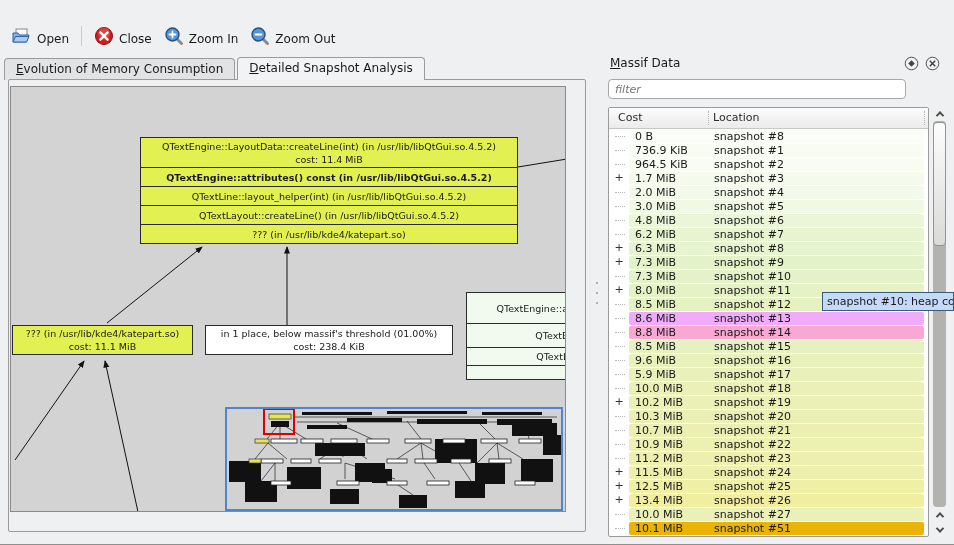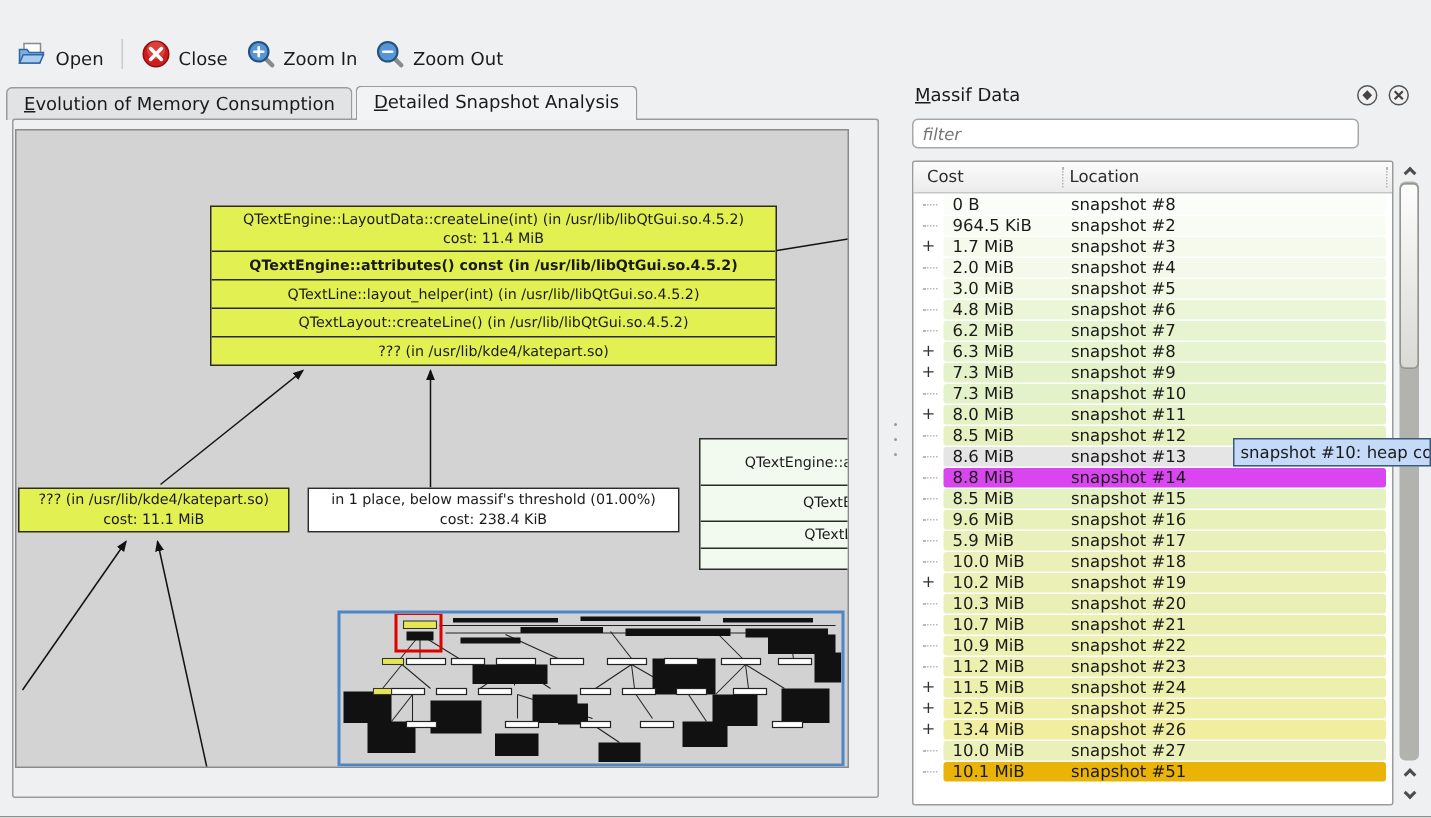--- a/index.html
+++ b/index.html
@@ -338,20 +338,25 @@
       <span class="vsep"></span>
       <span class="c2">Location</span>
       <span class="vsep2"></span>
     </div>
     <div class="snap-rows">
         <div class="snap-row" style="background: rgb(251, 253, 248);">
           <span class="treedot"></span>
           <span class="cost">0 B</span>
           <span class="loc">snapshot #8</span>
         </div>
+        <div class="snap-row" style="background: rgb(249, 252, 243);">
+          <span class="treedot"></span>
+          <span class="cost">736.9 KiB</span>
+          <span class="loc">snapshot #1</span>
+        </div>
         <div class="snap-row" style="background: rgb(248, 252, 242);">
           <span class="treedot"></span>
           <span class="cost">964.5 KiB</span>
           <span class="loc">snapshot #2</span>
         </div>
         <div class="snap-row" style="background: rgb(245, 250, 237);">
           <span class="expander">+</span>
           <span class="cost">1.7 MiB</span>
           <span class="loc">snapshot #3</span>
         </div>
@@ -393,26 +398,26 @@
         <div class="snap-row" style="background: rgb(229, 242, 197);">
           <span class="expander">+</span>
           <span class="cost">8.0 MiB</span>
           <span class="loc">snapshot #11</span>
         </div>
         <div class="snap-row" style="background: rgb(230, 241, 193);">
           <span class="treedot"></span>
           <span class="cost">8.5 MiB</span>
           <span class="loc">snapshot #12</span>
         </div>
-        <div class="snap-row" style="background: #e5e5e5;">
+        <div class="snap-row" style="background: #f0abfc;">
           <span class="treedot"></span>
           <span class="cost">8.6 MiB</span>
           <span class="loc">snapshot #13</span>
         </div>
-        <div class="snap-row" style="background: #d946ef; padding-left: 28px;">
+        <div class="snap-row" style="background: #f9a8d4; padding-left: 28px;">
           <span class="treedot"></span>
           <span class="cost">8.8 MiB</span>
           <span class="loc">snapshot #14</span>
         </div>
         <div class="snap-row" style="background: rgb(230, 241, 193);">
           <span class="treedot"></span>
           <span class="cost">8.5 MiB</span>
           <span class="loc">snapshot #15</span>
         </div>
         <div class="snap-row" style="background: rgb(233, 241, 186);">

